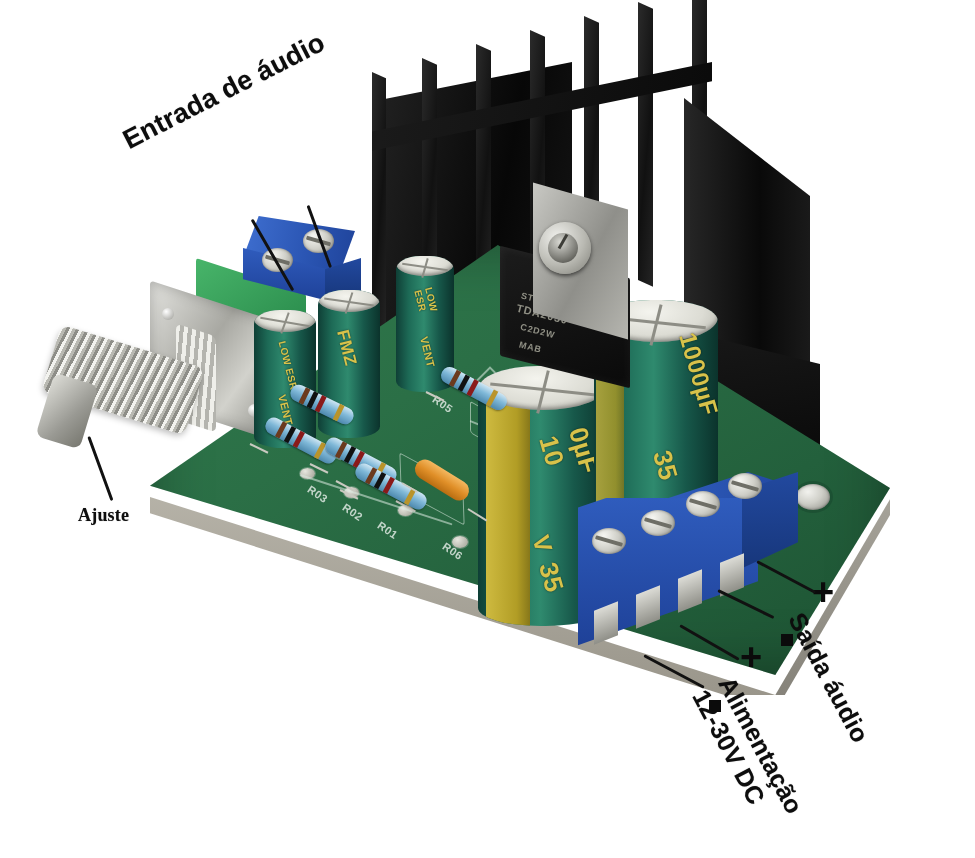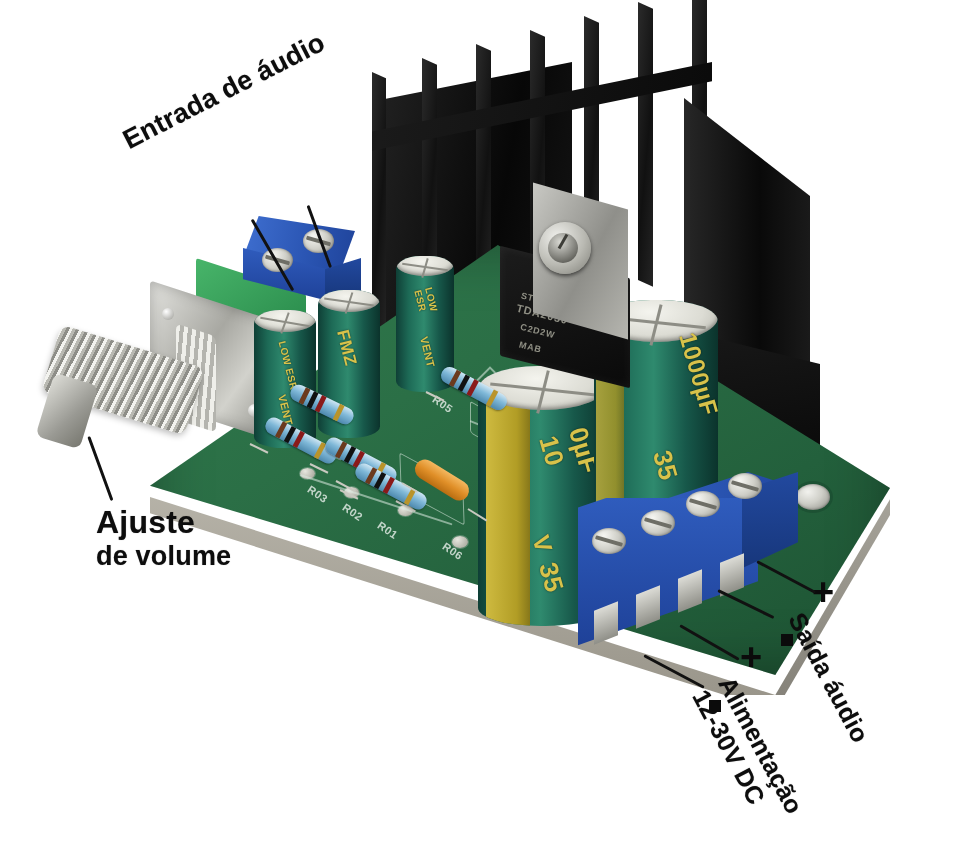--- a/index.html
+++ b/index.html
@@ -371,22 +371,21 @@
       <div class="tmouth" style="left:678px;top:574px;width:24px;height:34px;transform:skewY(-22deg);"></div>
       <div class="tmouth" style="left:720px;top:558px;width:24px;height:34px;transform:skewY(-22deg);"></div>
     </div>
 
   </div>
 
   <div class="lbl" style="left:118px;top:128px;font-size:27px;transform:rotate(-27deg);transform-origin:0 0;">Entrada de áudio</div>
   <div class="leader" style="left:252px;top:218px;width:82px;transform:rotate(60deg);"></div>
   <div class="leader" style="left:308px;top:204px;width:66px;transform:rotate(70deg);"></div>
 
-  <div class="lbl" style="left:96px;top:505px;font-size:32px;">Ajuste</div>
-  <div class="lbl" style="left:96px;top:541px;font-size:27px;">de volume</div>
+  <div class="lbl" style="left:78px;top:505px;font-size:18px;font-family:Liberation Serif, serif;">Ajuste</div>
   <div class="leader" style="left:112px;top:499px;width:68px;transform:rotate(-110deg);"></div>
 
   <div class="lbl" style="left:808px;top:608px;font-size:25px;transform:rotate(62deg);transform-origin:0 0;">Saída áudio</div>
   <div class="plus" style="left:812px;top:573px;font-size:38px;line-height:1;">+</div>
   <div class="dash" style="left:781px;top:634px;width:12px;height:12px;"></div>
   <div class="leader" style="left:757px;top:560px;width:66px;transform:rotate(28deg);"></div>
   <div class="leader" style="left:718px;top:589px;width:62px;transform:rotate(26deg);"></div>
 
   <div class="lbl" style="left:738px;top:672px;font-size:25px;transform:rotate(62deg);transform-origin:0 0;">Alimentação</div>
   <div class="lbl" style="left:712px;top:685px;font-size:25px;transform:rotate(62deg);transform-origin:0 0;">12-30V DC</div>

